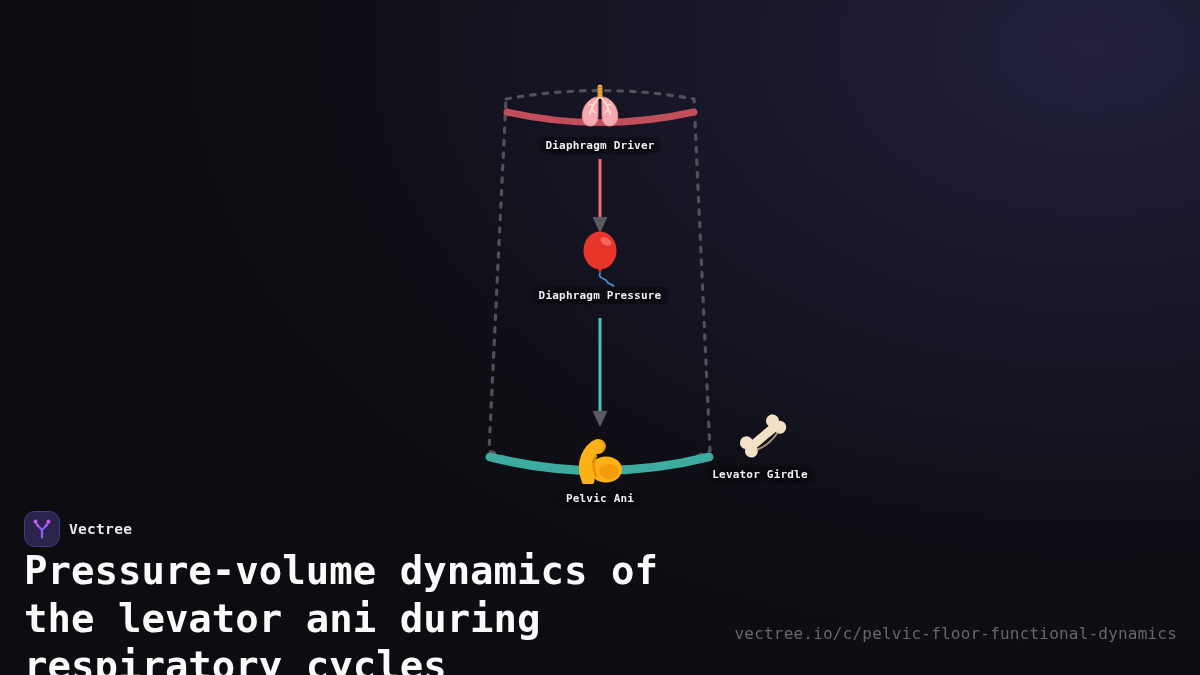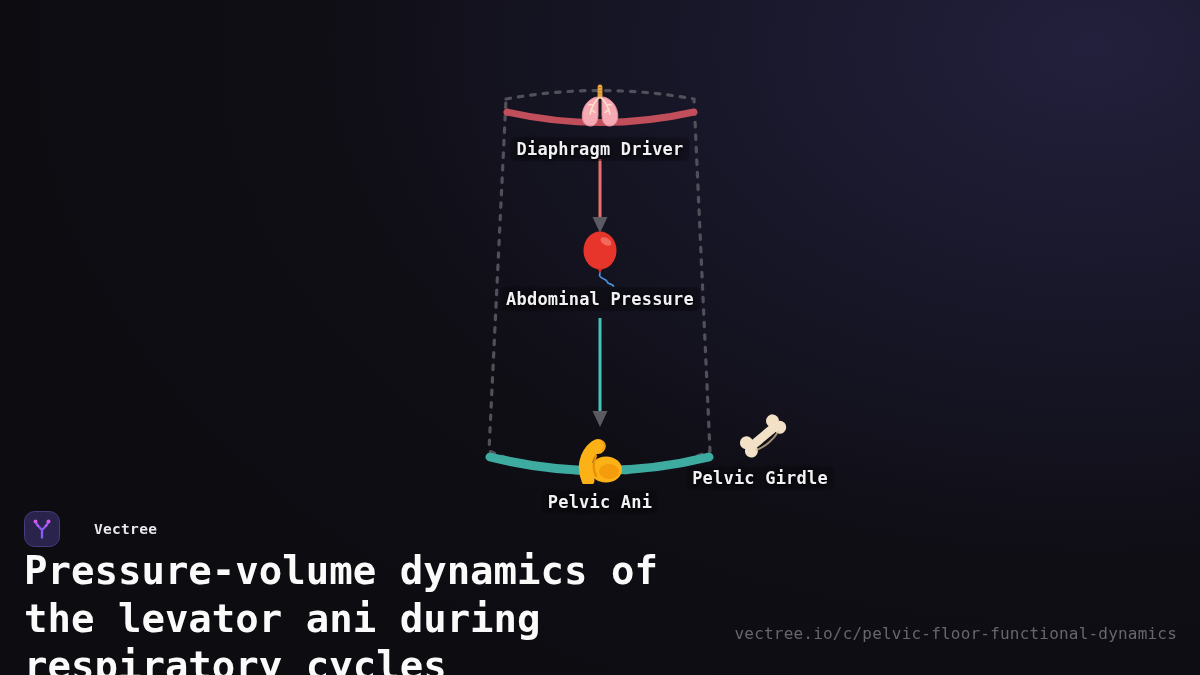--- a/index.html
+++ b/index.html
@@ -4,28 +4,28 @@
 <style>
   html,body{margin:0;padding:0;background:#0d0c11;}
   .canvas{
     position:relative;width:1200px;height:675px;overflow:hidden;
     background:radial-gradient(1150px 760px at 91% 7%, #22203c 0%, #171627 38%, #0f0e15 68%, #0d0c11 100%);
     font-family:"DejaVu Sans Mono","Liberation Mono",monospace;
   }
   .abs{position:absolute;}
   .node-label{
     position:absolute;transform:translateX(-50%);
-    font-size:17px;font-weight:bold;color:#f1f1f3;white-space:nowrap;
+    font-size:11px;font-weight:bold;color:#f1f1f3;white-space:nowrap;
     background:rgba(10,10,14,.38);padding:2px 6px;border-radius:5px;
     text-shadow:0 1px 3px rgba(0,0,0,.9),0 0 6px rgba(0,0,0,.55);
     letter-spacing:0.2px;
     text-align:center;
   }
   .brand-row{position:absolute;left:24px;top:511px;display:flex;align-items:center;gap:9px;}
-  .brand-name{font-size:14.5px;font-weight:bold;color:#e9e9ec;letter-spacing:.3px;margin-left:25px;}
+  .brand-name{font-size:14.5px;font-weight:bold;color:#e9e9ec;letter-spacing:.3px;}
   .page-title{
     position:absolute;left:24px;top:547px;width:700px;
     font-size:39px;line-height:1.22;font-weight:bold;color:#fafafa;
   }
   .footer-url{
     position:absolute;right:23px;top:624px;
     font-size:16px;color:#67666f;letter-spacing:.2px;
   }
 </style>
 </head>
@@ -73,23 +73,23 @@
       <rect x="12" y="24" width="32" height="9" rx="4.5" fill="#f2e1c6"></rect>
       <circle cx="11" cy="22.5" r="6.5" fill="#f2e1c6"></circle>
       <circle cx="9.5" cy="32" r="6.5" fill="#f2e1c6"></circle>
       <circle cx="45" cy="22.5" r="6.5" fill="#f2e1c6"></circle>
       <circle cx="46.5" cy="32" r="6.5" fill="#f2e1c6"></circle>
       <path d="M14 34.5 C22 37.5 34 37.5 42 34.5" stroke="#d8bc96" stroke-width="2" fill="none" opacity="0.75" stroke-linecap="round"></path>
     </g>
   </svg>
 
   <div class="node-label" style="left:600px;top:137px;">Diaphragm Driver</div>
-  <div class="node-label" style="left:600px;top:287px;">Abdominal Pressure</div>
+  <div class="node-label" style="left:600px;top:287px;">Diaphragm Pressure</div>
   <div class="node-label" style="left:600px;top:490px;">Pelvic Ani</div>
-  <div class="node-label" style="left:760px;top:466px;">Pelvic Girdle</div>
+  <div class="node-label" style="left:760px;top:466px;">Levator Girdle</div>
 
   <div class="brand-row">
     <svg width="36" height="36" viewBox="0 0 36 36">
       <rect x="0.5" y="0.5" width="35" height="35" rx="10" fill="#2a244d" stroke="#453c82" stroke-width="1"></rect>
       <path d="M11.5 11 C13.5 15 16 17 18 19 M24.5 11 C22.5 15 20 17 18 19 M18 19 L18 26.5" fill="none" stroke-width="2.3" stroke-linecap="round" stroke="#8b5cf6"></path>
       <circle cx="11.5" cy="10.5" r="2" fill="#d357ee"></circle>
       <circle cx="24.5" cy="10.5" r="2" fill="#d357ee"></circle>
       <circle cx="13.8" cy="14.6" r="1.2" fill="#d357ee"></circle>
       <circle cx="22.2" cy="14.6" r="1.2" fill="#d357ee"></circle>
     </svg>

